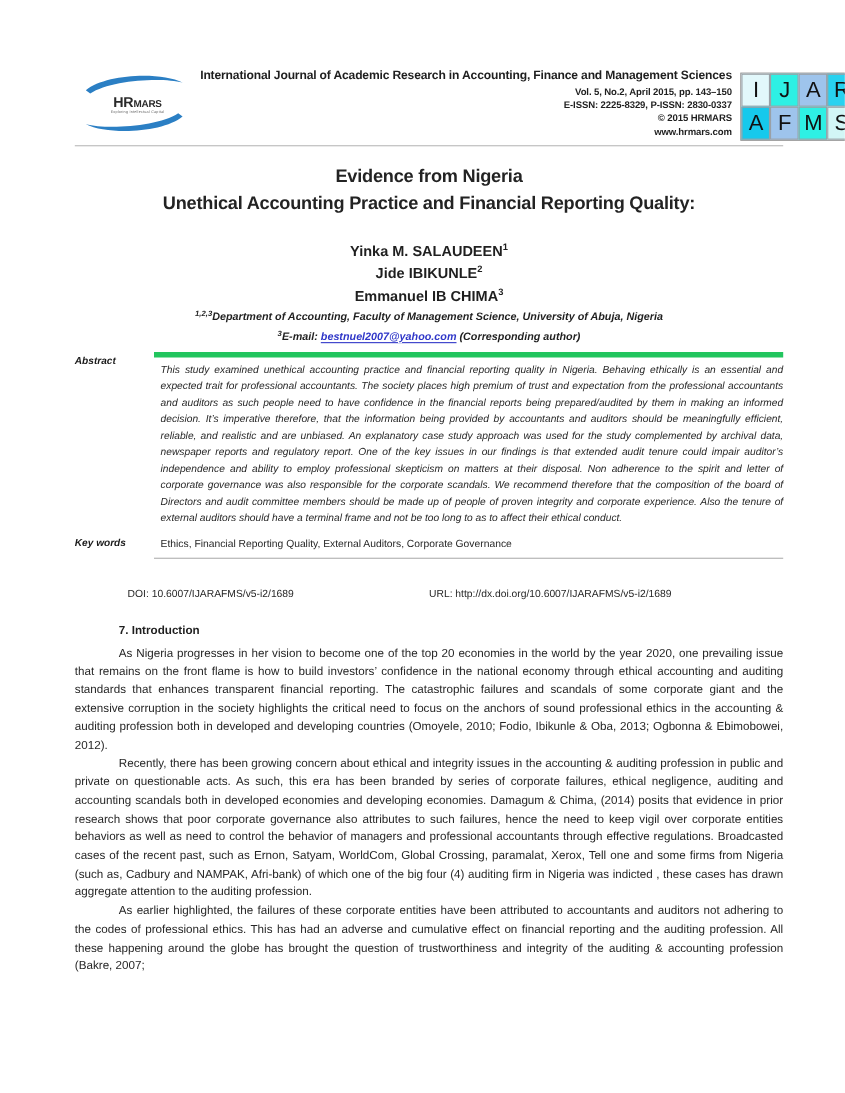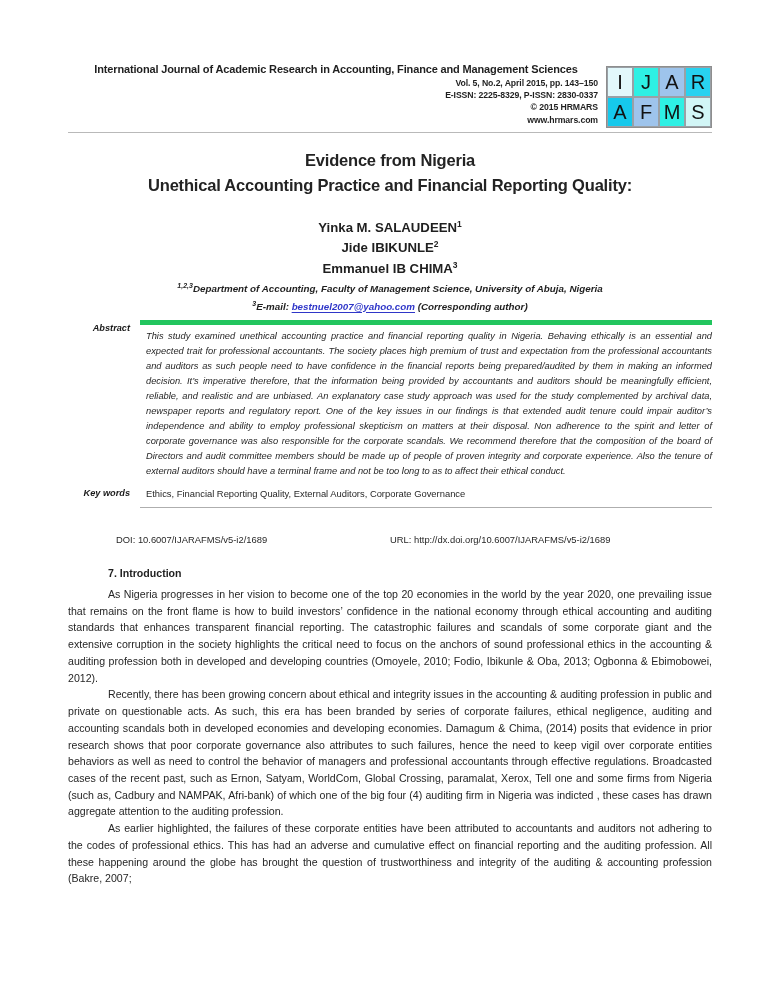--- a/index.html
+++ b/index.html
@@ -183,21 +183,20 @@
     top: 320px;
     width: 644px;
   }
   .abs-row {
     display: flex;
     align-items: flex-start;
   }
   .abs-label {
     flex: 0 0 72px;
     width: 72px;
-    text-align: right;
     padding-right: 10px;
     font-size: 9.2px;
     font-weight: bold;
     font-style: italic;
     color: #1a1a1a;
     box-sizing: border-box;
     padding-top: 3px;
   }
   .abs-body {
     flex: 1 1 auto;
@@ -262,20 +261,36 @@
   }
   .para + .para { margin-top: 0px; }
 </style>
 </head>
 <body>
 
 <div class="page">
 
   <div class="masthead">
 
+    <div class="masthead-logo">
+      <div class="hr-logo-box">
+        <svg class="hr-swoosh-top" viewBox="0 0 92 20">
+          <path d="M2,14 C20,-1 70,-3 90,7 C70,2 24,5 6,17 Z" fill="#2b7fc4"></path>
+        </svg>
+        <svg class="hr-swoosh-bottom" viewBox="0 0 92 20">
+          <path d="M90,6 C72,21 22,23 2,13 C22,18 68,15 86,3 Z" fill="#2b7fc4"></path>
+        </svg>
+        <div class="hr-text">
+          <div class="hr-main">
+            <span>HR</span><span class="mars">MARS</span>
+          </div>
+          <div class="hr-tag">Exploring Intellectual Capital</div>
+        </div>
+      </div>
+    </div>
 
     <div class="masthead-text">
       <div class="mh-title">International Journal of Academic Research in Accounting, Finance and Management Sciences</div>
       <div class="mh-line">Vol. 5, No.2, April 2015, pp. 143–150</div>
       <div class="mh-line">E-ISSN: 2225-8329, P-ISSN: 2830-0337</div>
       <div class="mh-line">© 2015 HRMARS</div>
       <div class="mh-line">www.hrmars.com</div>
     </div>
 
     <div class="masthead-badge">

